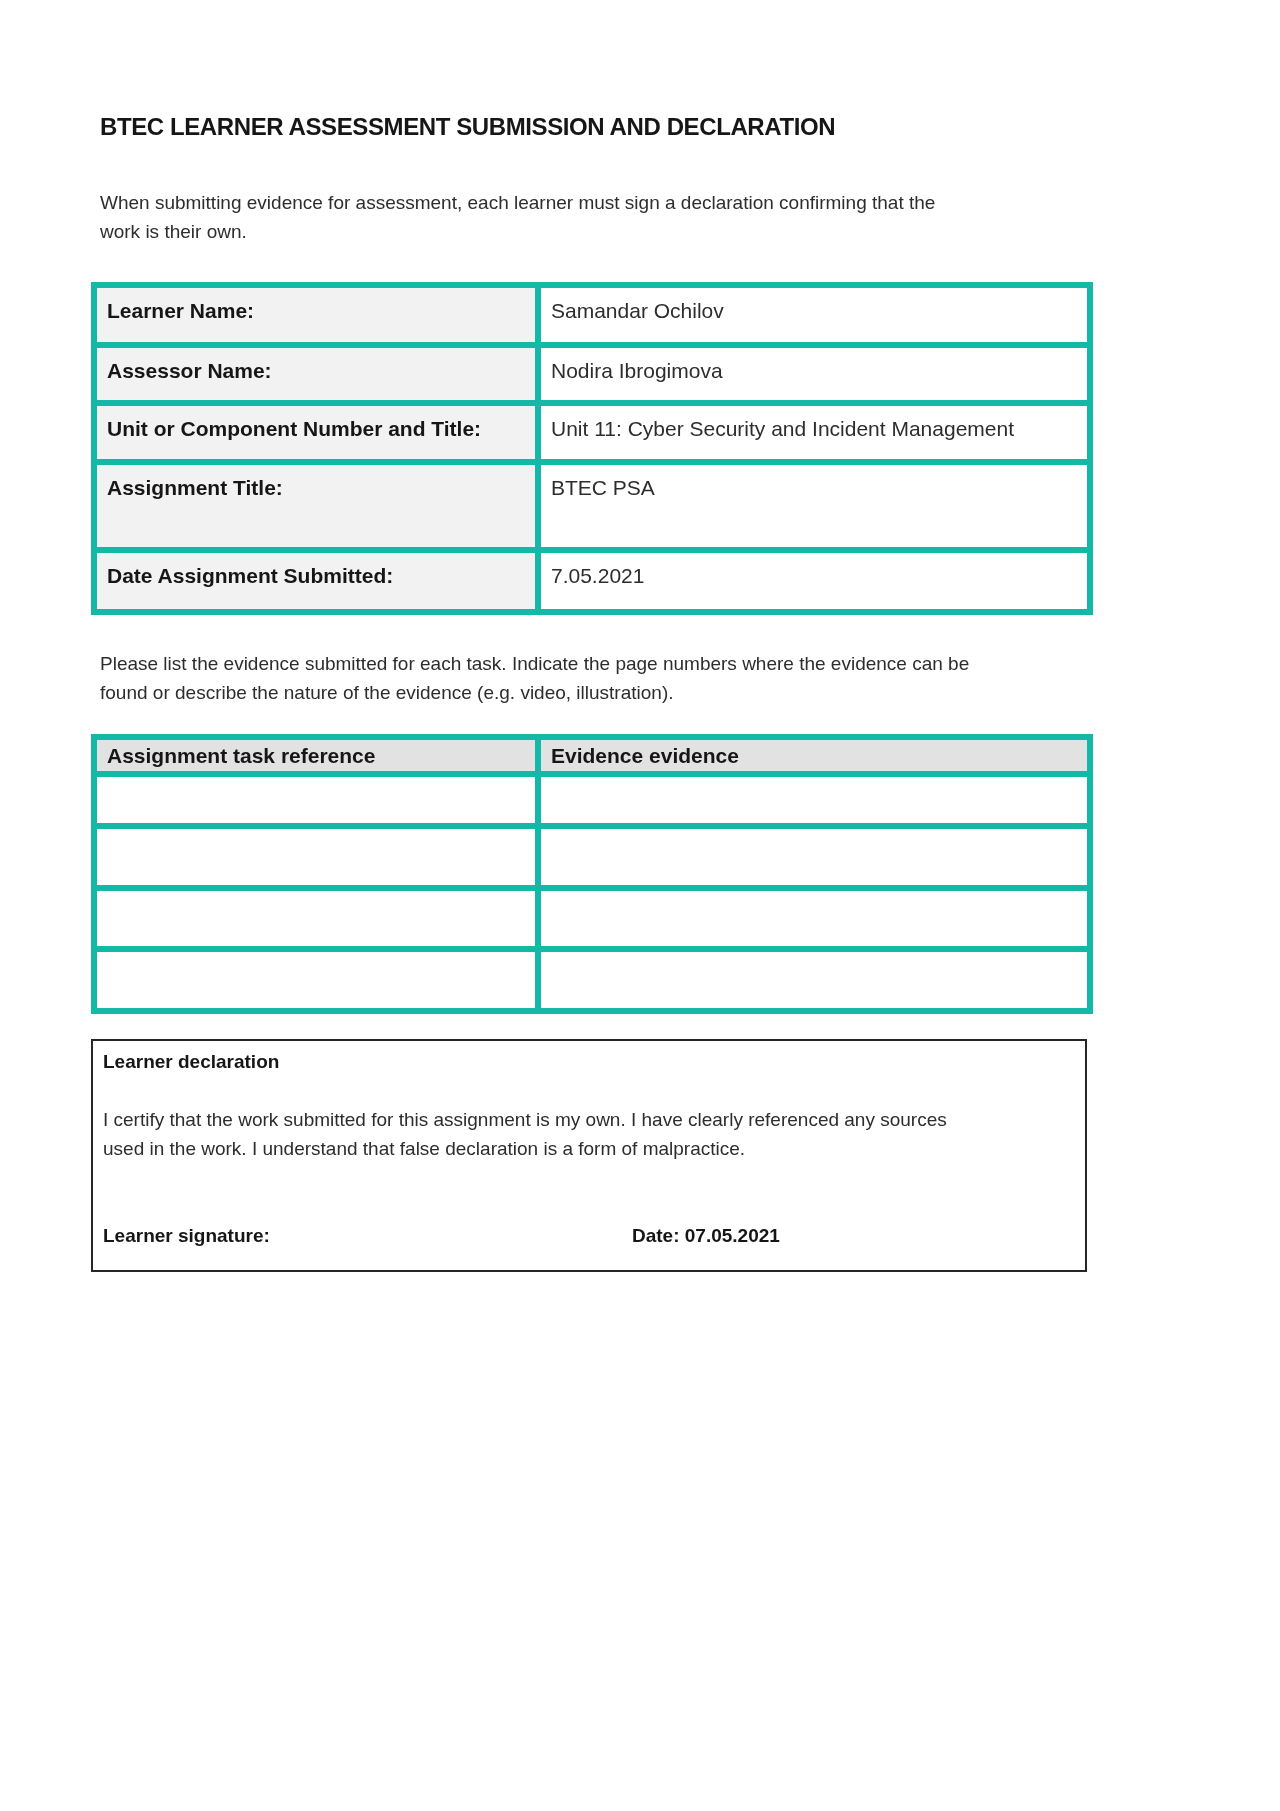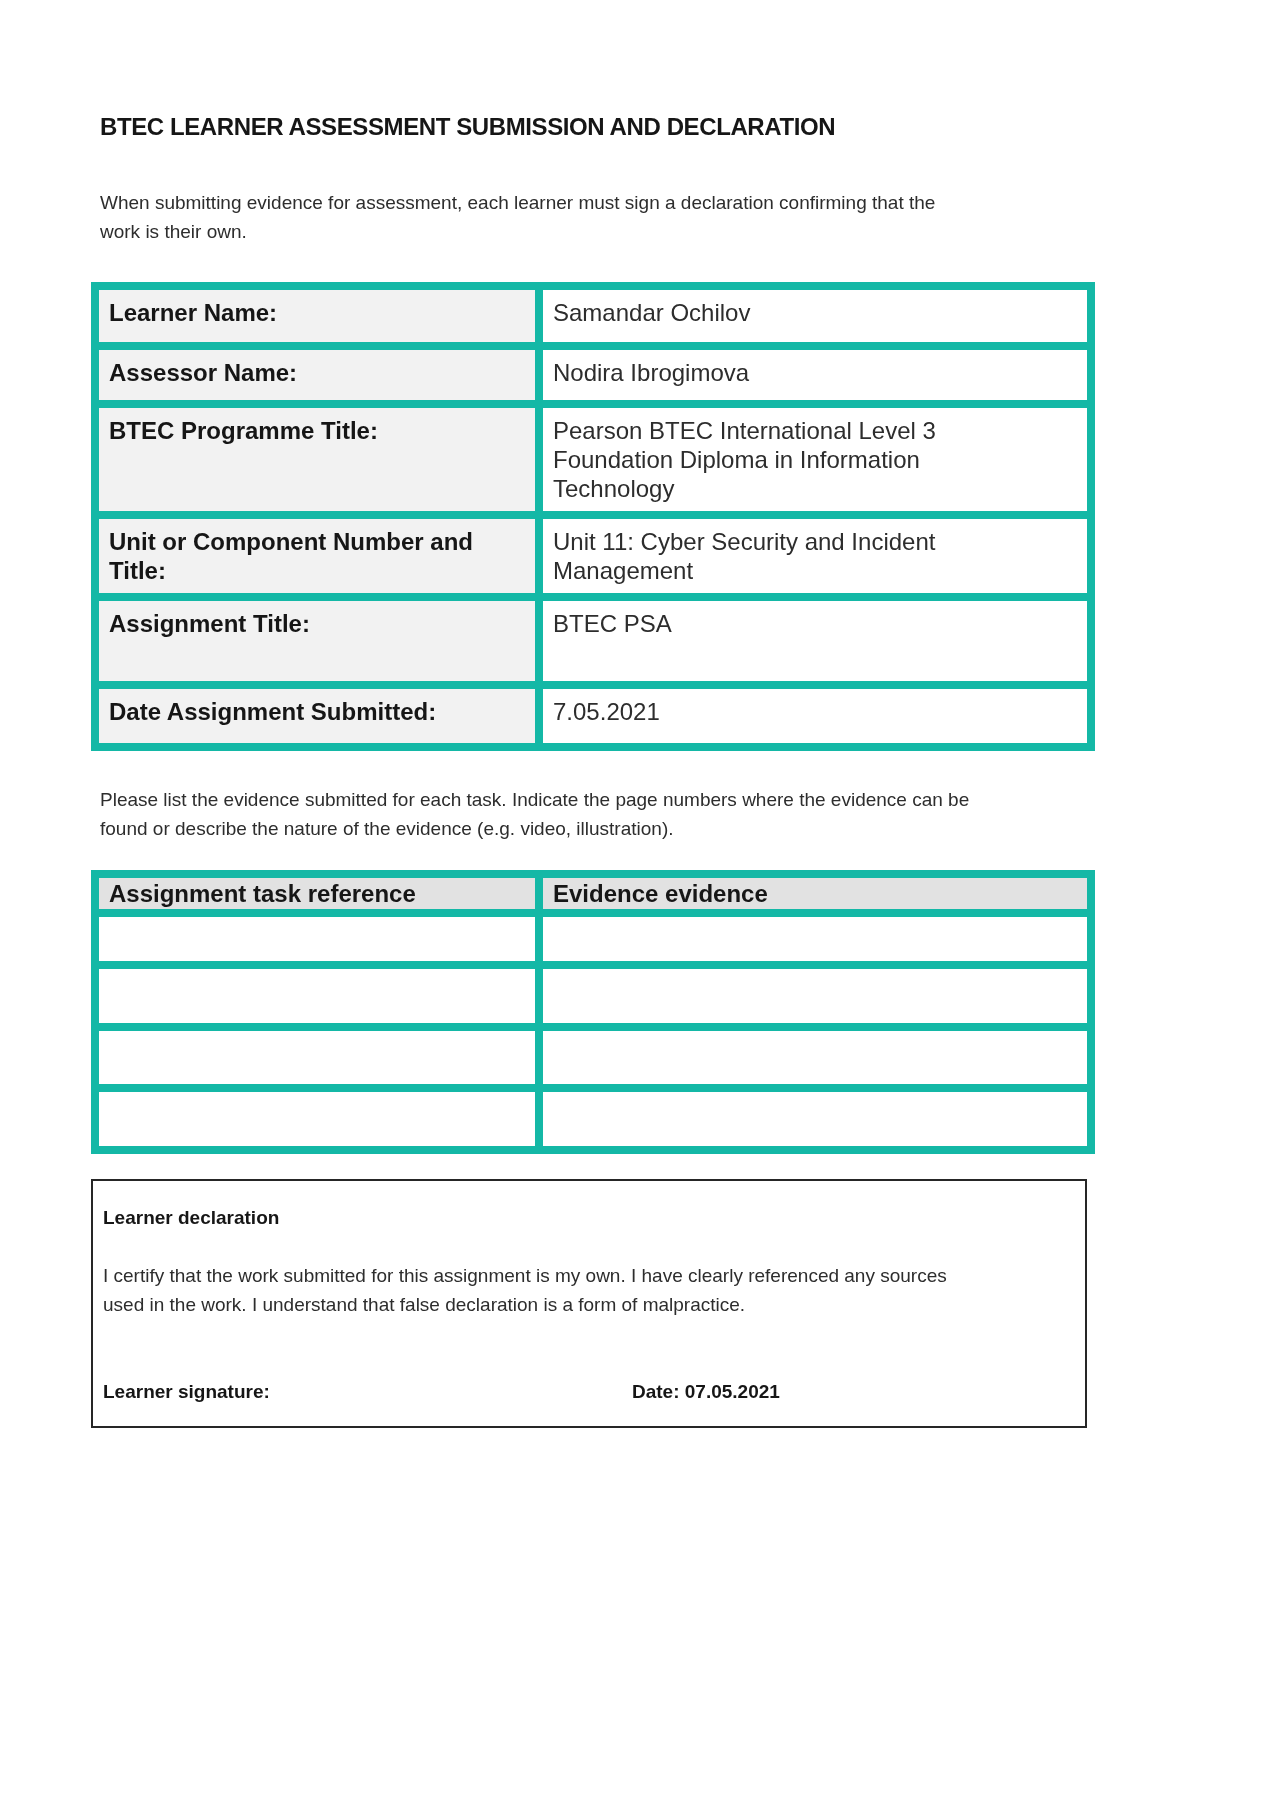--- a/index.html
+++ b/index.html
@@ -37,24 +37,24 @@
   table {
     border-collapse: collapse;
     table-layout: fixed;
     width: 996px;
   }
   .details-table { margin-top: 36px; }
   .evidence-table { margin-top: 27px; padding-left: 44px; }
   col.c1 { width: 444px; }
   col.c2 { width: 552px; }
   td, th {
-    border: 8px solid #14b8a6;
+    border: 6px solid #14b8a6;
     vertical-align: top;
     padding: 8px 12px 8px 10px;
-    font-size: 24px;
+    font-size: 21px;
     line-height: 29px;
     text-align: left;
   }
   .details-table td.label {
     background: #f2f2f2;
     font-weight: 700;
     color: #161616;
   }
   .details-table tr.r0 { height: 60px; }
   .details-table tr.r1 { height: 58px; padding-left: 44px; }
@@ -71,21 +71,21 @@
   }
   .evidence-table tr.hdr { height: 30px; }
   .evidence-table tr.e0 { height: 52px; }
   .evidence-table tr.e1 { height: 62px; }
   .evidence-table tr.e2 { height: 61px; }
   .evidence-table tr.e3 { height: 62px; }
   .decl-box {
     margin-top: 25px;
     width: 996px;
     border: 2px solid #262626;
-    padding: 22px 10px 20px 10px;
+    padding: 6px 10px 20px 10px;
   }
   .decl-heading {
     font-size: 19px;
     line-height: 29px;
     font-weight: 700;
     color: #161616;
   }
   .decl-body {
     margin-top: 29px;
     width: 870px;
@@ -122,26 +122,20 @@
           <col class="c2">
         </colgroup>
       <tbody>
         <tr class="r0">
           <td class="label">Learner Name:</td>
           <td class="value">Samandar Ochilov</td>
         </tr>
         <tr class="r1">
           <td class="label">Assessor Name:</td>
           <td class="value">Nodira Ibrogimova</td>
-        </tr>
-        <tr class="r2">
-          <td class="label">BTEC Programme Title:</td>
-          <td class="value">
-            <div class="w-narrow">Pearson BTEC International Level 3 Foundation Diploma in Information Technology</div>
-          </td>
         </tr>
         <tr class="r3">
           <td class="label">Unit or Component Number and Title:</td>
           <td class="value">Unit 11: Cyber Security and Incident Management</td>
         </tr>
         <tr class="r4">
           <td class="label">Assignment Title:</td>
           <td class="value">BTEC PSA</td>
         </tr>
         <tr class="r5">

